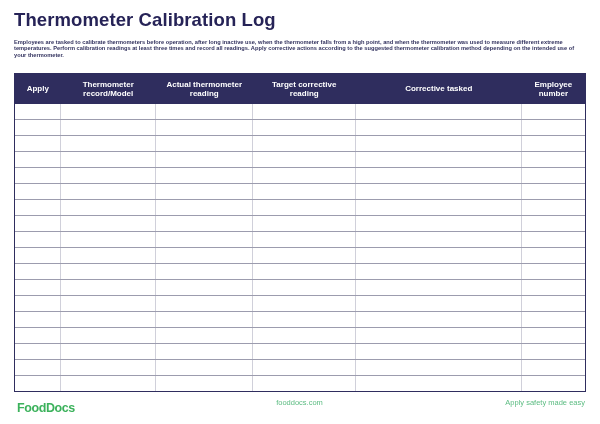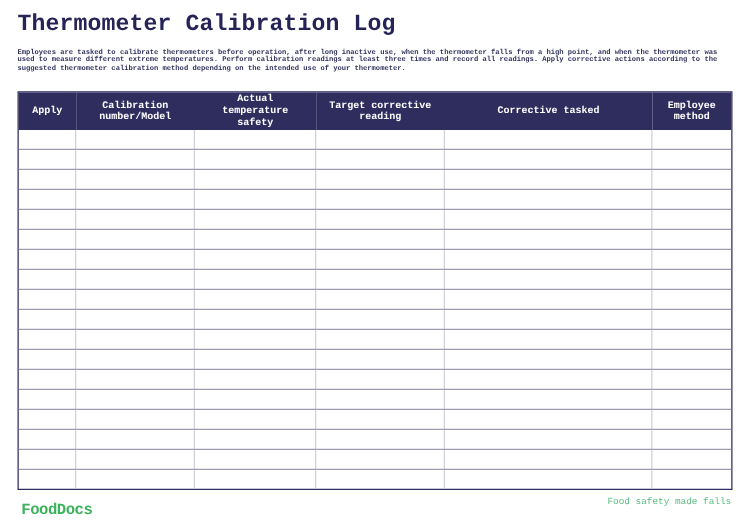--- a/index.html
+++ b/index.html
@@ -1,21 +1,21 @@
 <!DOCTYPE html>
 <html><head>
 <meta charset="utf-8">
 <style>
   html, body { margin: 0; padding: 0; background: #ffffff; }
   .page {
     position: relative;
     width: 600px;
     height: 420px;
     background: #ffffff;
-    font-family: Liberation Mono, monospace;
+    font-family: Liberation Sans, sans-serif;
     overflow: hidden;
   }
   .title {
     position: absolute;
     left: 14px;
     top: 9px;
     margin: 0;
     font-size: 18.5px;
     font-weight: bold;
     letter-spacing: 0.1px;
@@ -108,25 +108,25 @@
           <col style="width: 8%;">
           <col style="width: 16.7%;">
           <col style="width: 17%;">
           <col style="width: 18.1%;">
           <col style="width: 29.1%;">
           <col style="width: 11.1%;">
         </colgroup>
       <thead>
         <tr id="header-row">
             <th>Apply</th>
-            <th>Calibration number/Model</th>
-            <th>Actual temperature safety</th>
+            <th>Thermometer record/Model</th>
+            <th>Actual thermometer reading</th>
             <th>Target corrective reading</th>
             <th>Corrective tasked</th>
-            <th>Employee method</th>
+            <th>Employee number</th>
           </tr>
       </thead>
       <tbody id="table-body">
           <tr>
             <td></td>
             <td></td>
             <td></td>
             <td></td>
             <td></td>
             <td></td>
@@ -268,15 +268,16 @@
             <td></td>
           </tr>
         </tbody>
     </table>
   </div>
 
   <div class="footer">
     <span class="side">
       <span class="logo">FoodDocs</span>
     </span>
-    <span class="tag">Food safety made falls</span>
+    <span class="site">fooddocs.com</span>
+    <span class="tag">Apply safety made easy</span>
   </div>
 </div>
 
 </body></html>

